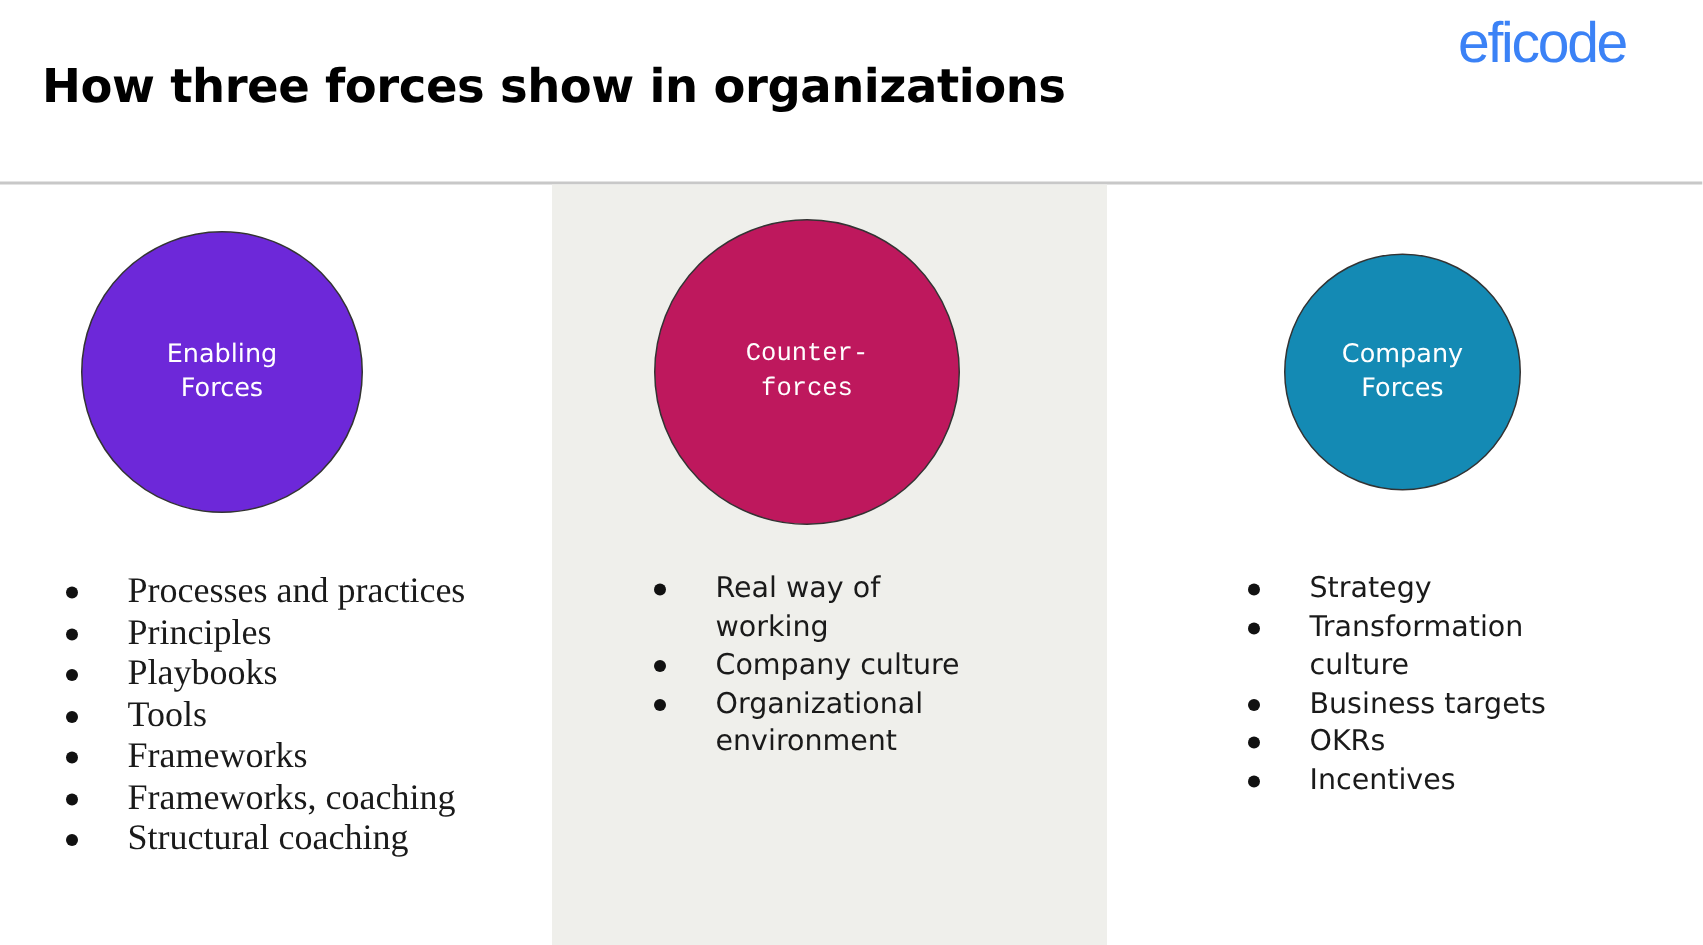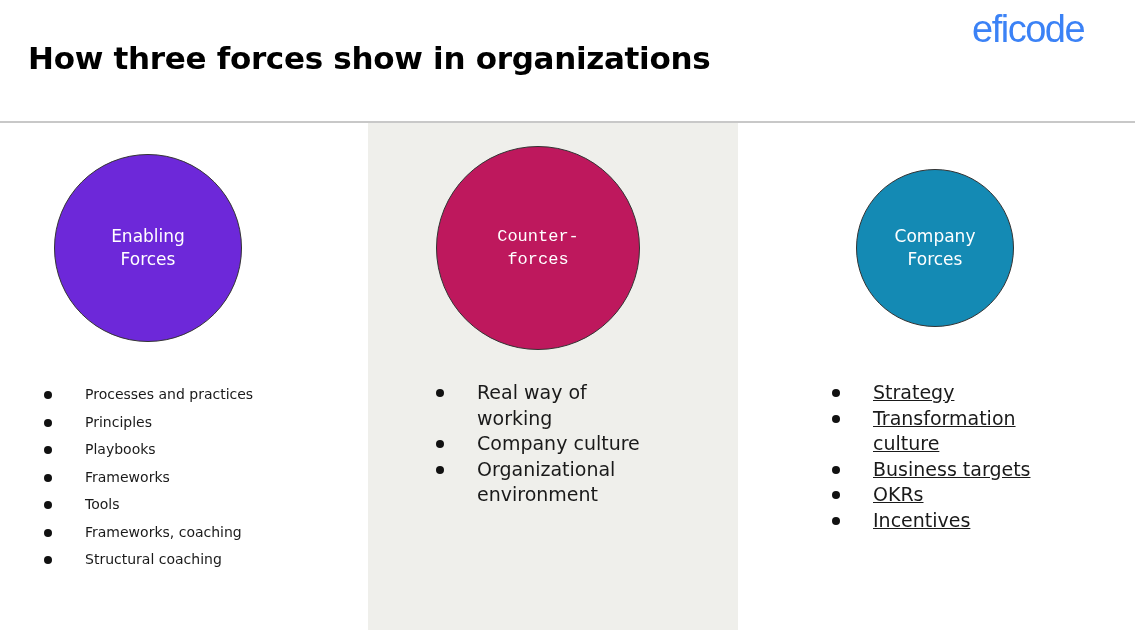--- a/index.html
+++ b/index.html
@@ -34,25 +34,25 @@
     .c-aligning { left: 856px; top: 169px; width: 158px; height: 158px; background: #148ab4; }
 
     .list {
       position: absolute; list-style: none;
       font-family: "DejaVu Sans", sans-serif; color: #1a1a1a;
     }
     .list li { position: relative; padding-left: 43px; }
     .list li::before {
       content: ""; position: absolute; left: 2px; width: 8px; height: 8px; border-radius: 50%; background: #111;
     }
-    .l-enabling { left: 42px; top: 381px; width: 300px; font-size: 14px; line-height: 27.5px; }
+    .l-enabling { left: 42px; top: 381px; width: 300px; font-size: 24px; line-height: 27.5px; font-family: Liberation Serif, serif; }
     .l-enabling li::before { top: 10px; }
     .l-counter  { left: 434px; top: 380px; width: 260px; font-size: 19px; line-height: 25.5px; }
     .l-counter li::before { top: 9px; }
-    .l-aligning { left: 830px; top: 380px; width: 260px; font-size: 19px; line-height: 25.5px; text-decoration: underline; }
+    .l-aligning { left: 830px; top: 380px; width: 260px; font-size: 19px; line-height: 25.5px; }
     .l-aligning li::before { top: 9px; }
   </style>
 </head>
 <body>
 
 <div class="title">How three forces show in organizations</div>
 <div class="logo">eficode</div>
 <div class="divider"></div>
 <div class="panel"></div>
 
@@ -72,22 +72,22 @@
   <div>
     <span>Company</span>
     <span>Forces</span>
   </div>
 </div>
 
 <ul class="list l-enabling">
   <li>Processes and practices</li>
   <li>Principles</li>
   <li>Playbooks</li>
+  <li>Tools</li>
   <li>Frameworks</li>
-  <li>Tools</li>
   <li>Frameworks, coaching</li>
   <li>Structural coaching</li>
 </ul>
 
 <ul class="list l-counter">
   <li style="width:200px">Real way of working</li>
   <li>Company culture</li>
   <li style="width:220px">Organizational environment</li>
 </ul>
 

